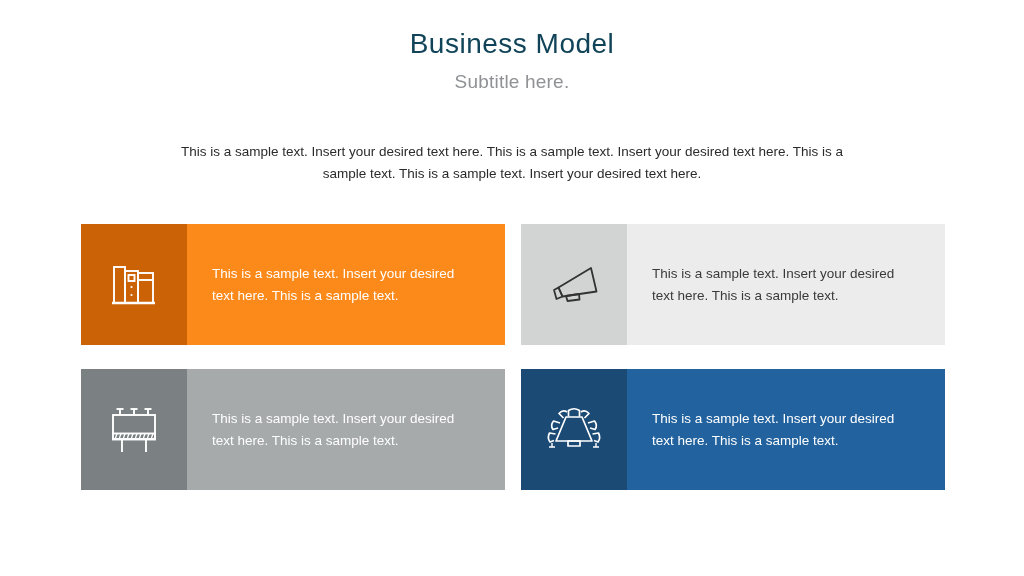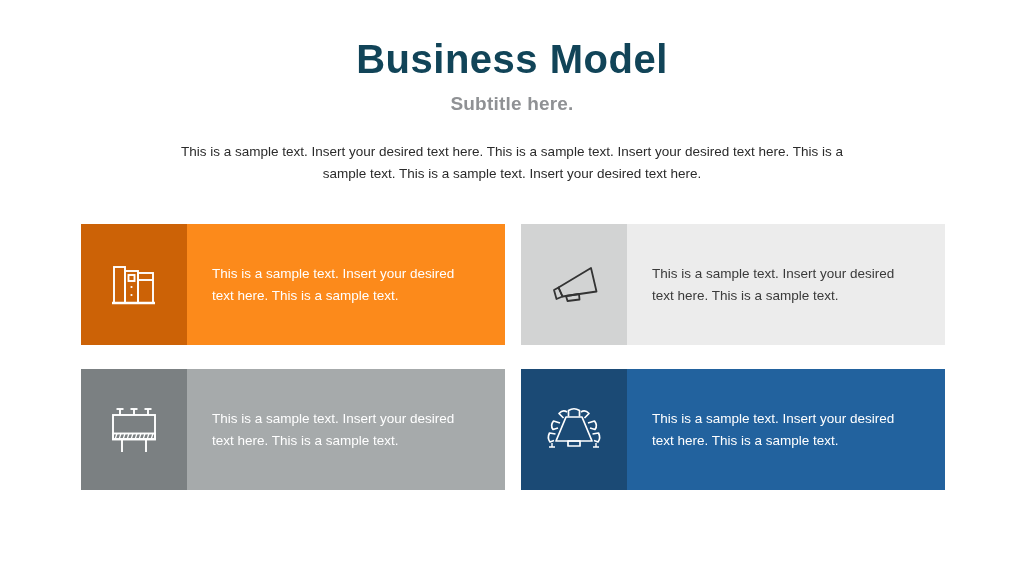--- a/index.html
+++ b/index.html
@@ -23,32 +23,32 @@
 
   
   .header {
     position: absolute;
     top: 28px;
     left: 0;
     width: 1024px;
     text-align: center;
   }
   .title {
-    font-size: 40px;
-    font-weight: bold;
+    font-size: 28px;
+    font-weight: normal;
     color: #114458;
     letter-spacing: 0.5px;
     line-height: 1.15;
-    margin: 8px;
+    margin: 0;
   }
   .subtitle {
     font-size: 19px;
     color: #8f9194;
     margin: 11px 0 8px 0;
-    font-weight: bold;
+    font-weight: normal;
     letter-spacing: 0.2px;
   }
   .bodytext {
     position: absolute;
     top: 127px;
     left: 162px;
     width: 700px;
     text-align: center;
     font-size: 13.5px;
     line-height: 1.65;

